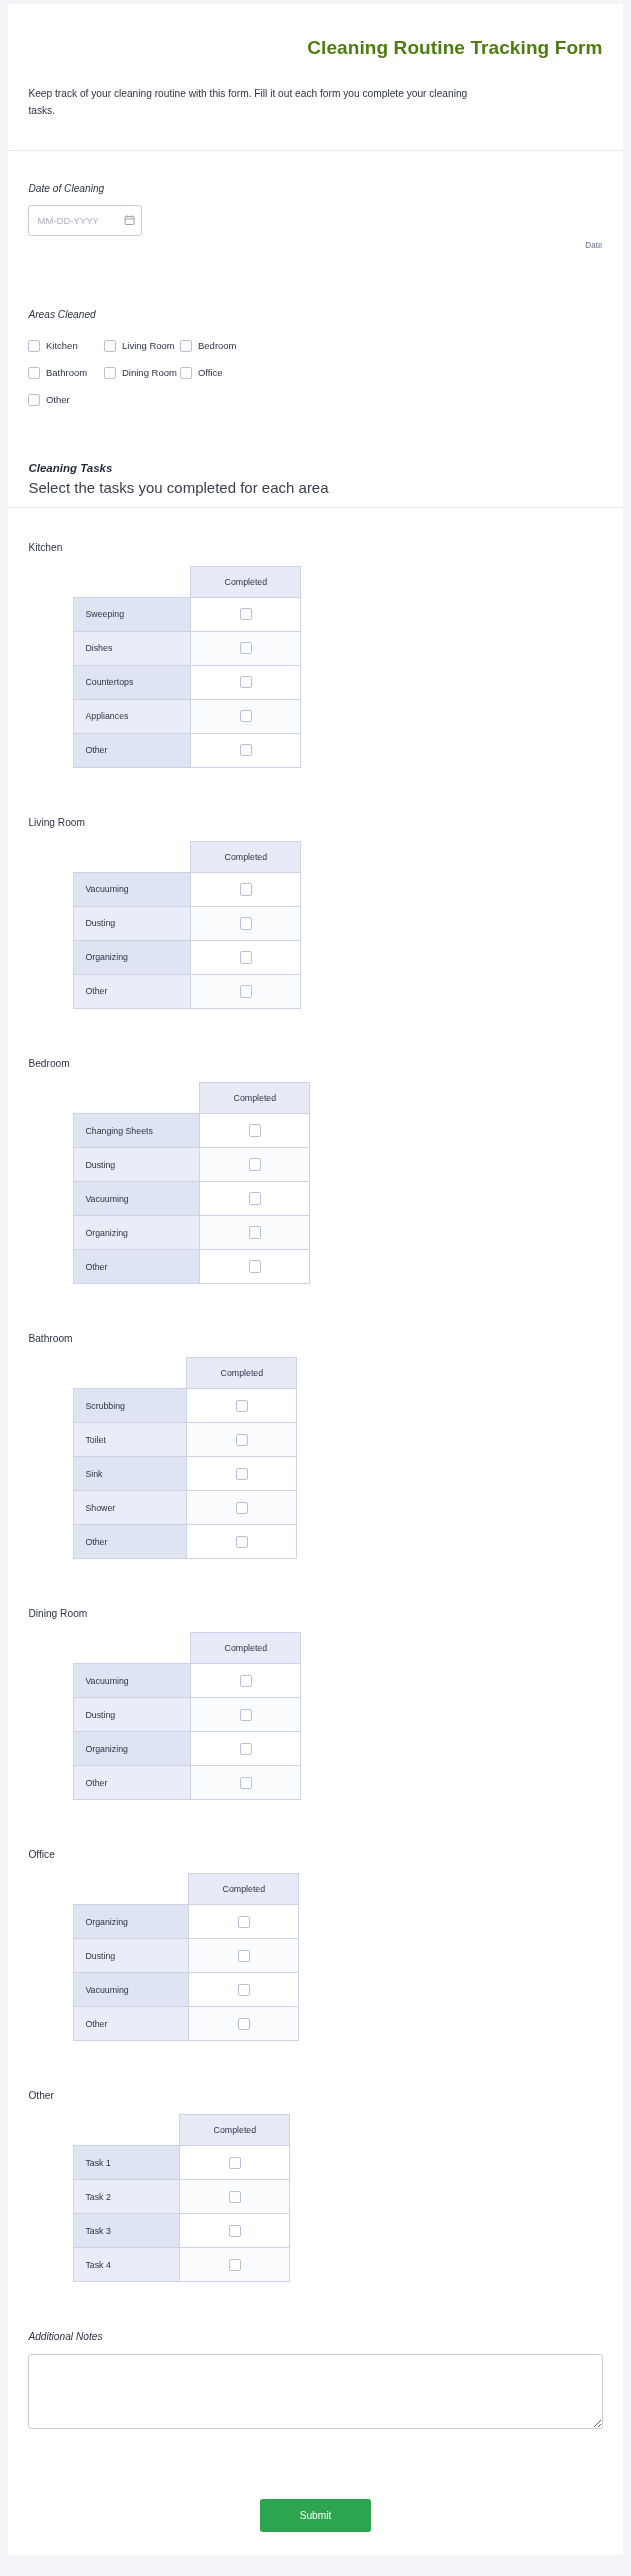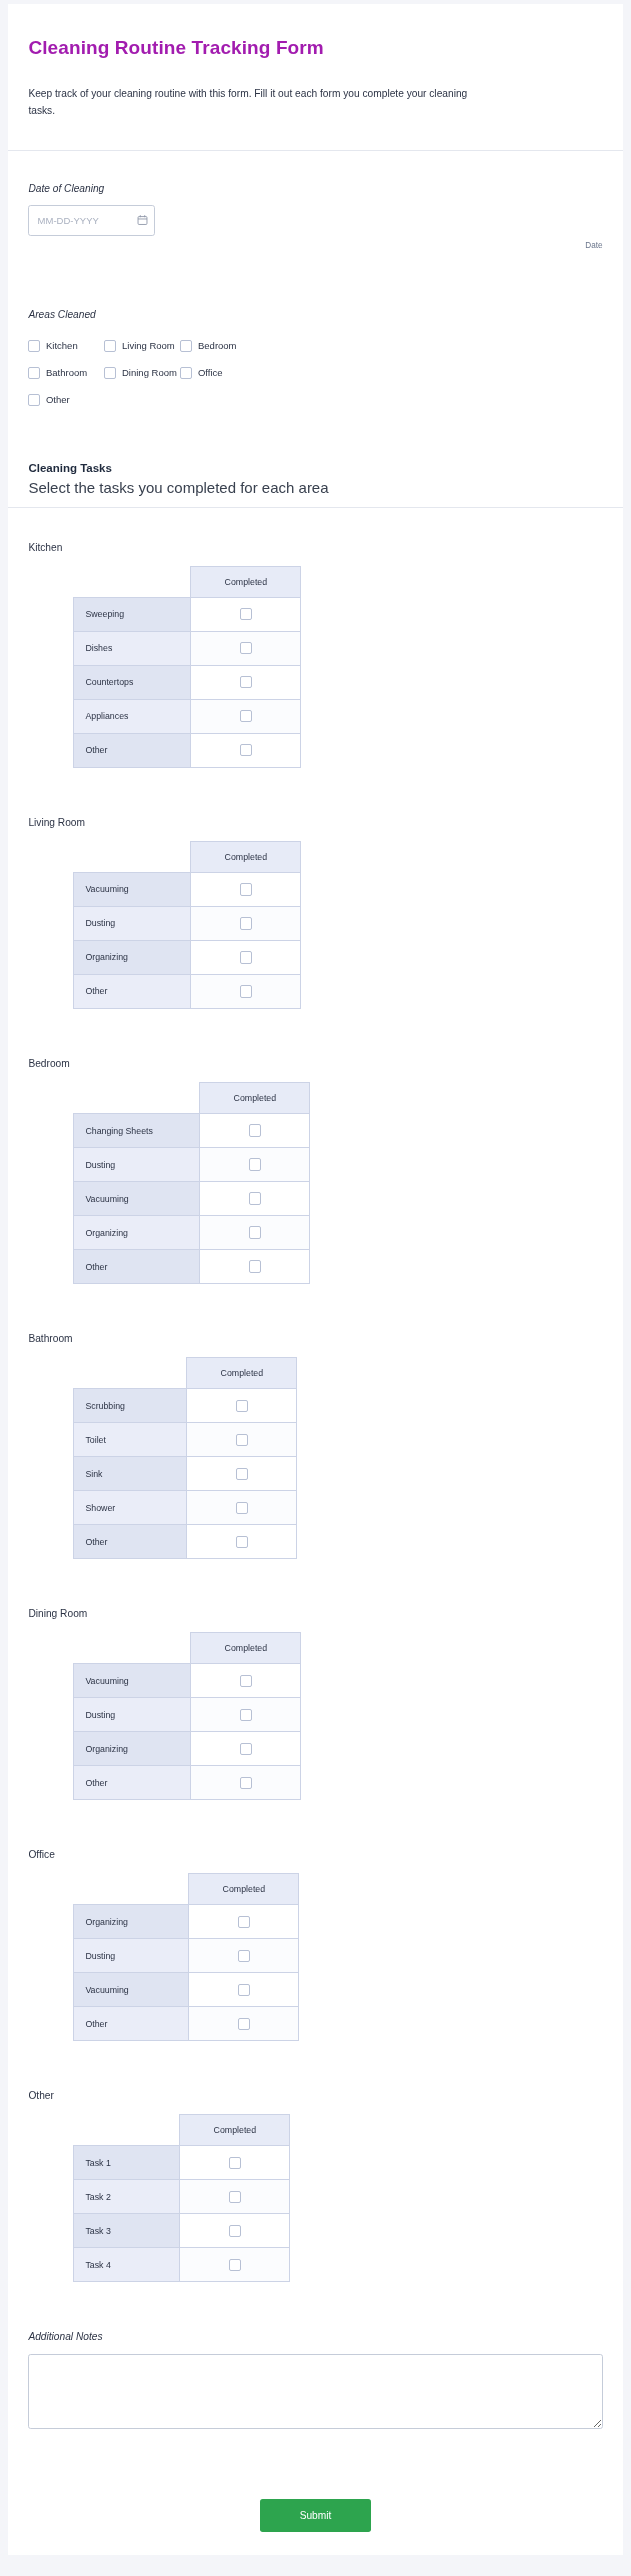--- a/index.html
+++ b/index.html
@@ -20,22 +20,23 @@
     margin:4.1px auto 0;
     background:#ffffff;
     padding:33px 0 23px;
     box-sizing:border-box;
   }
 
   .form-title{
     margin:0 20.4px;
     font-size:19px;
     font-weight:700;
-    color:#a21caf;
+    color:#4d7c0f;
     letter-spacing:0.1px;
+    text-align:right;
   }
   .form-subtitle{
     margin:26px 20.4px 0;
     max-width:445px;
     font-size:10.2px;
     line-height:1.7;
     color:#2c3345;
   }
   hr.divider{
     border:none;
@@ -49,21 +50,21 @@
     display:block;
     font-size:10.2px;
     font-weight:500;
     color:#2c3345;
     line-height:13.6px;
     font-style:italic;
   }
   .date-wrap{
     position:relative;
     margin-top:9.5px;
-    width:127px;
+    width:114px;
     height:31px;
     border:0.7px solid #c5ccd9;
     border-radius:2.7px;
     background:#fff;
     box-sizing:border-box;
     text-decoration:underline;
   }
   .date-wrap input{
     border:none;
     outline:none;
@@ -122,20 +123,21 @@
   }
   .cb-area{width:11.5px;height:11.5px;}
 
   
   .tasks-head{margin:48px 20.4px 0;}
   .tasks-title{
     font-size:11.5px;
     font-weight:700;
     color:#1f2a3d;
     line-height:15px;
+    font-style:italic;
   }
   .tasks-subtitle{
     margin-top:6.1px;
     font-size:15px;
     line-height:12.2px;
     color:#39414f;
   }
   hr.divider2{border:none;border-top:0.7px solid #e4e7ee;margin:12.2px 0 0;}
 
   

